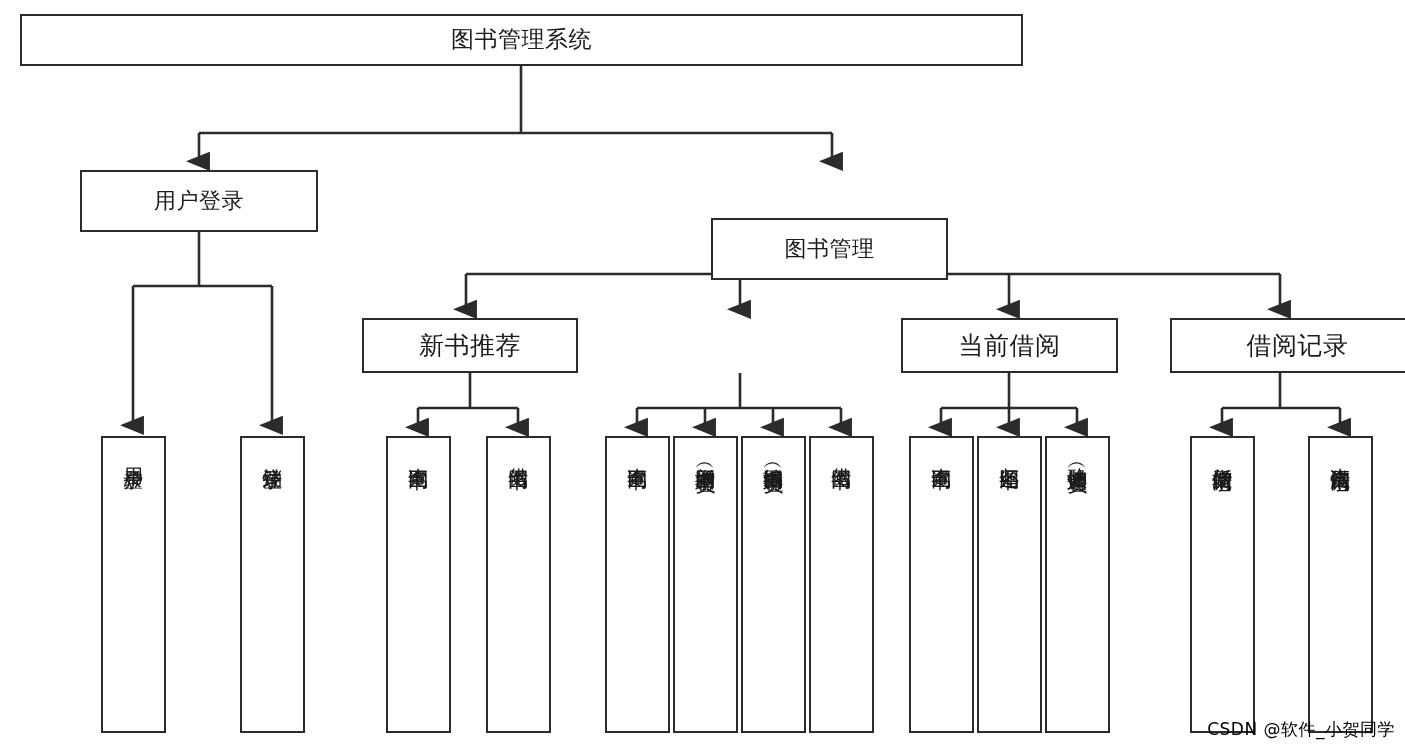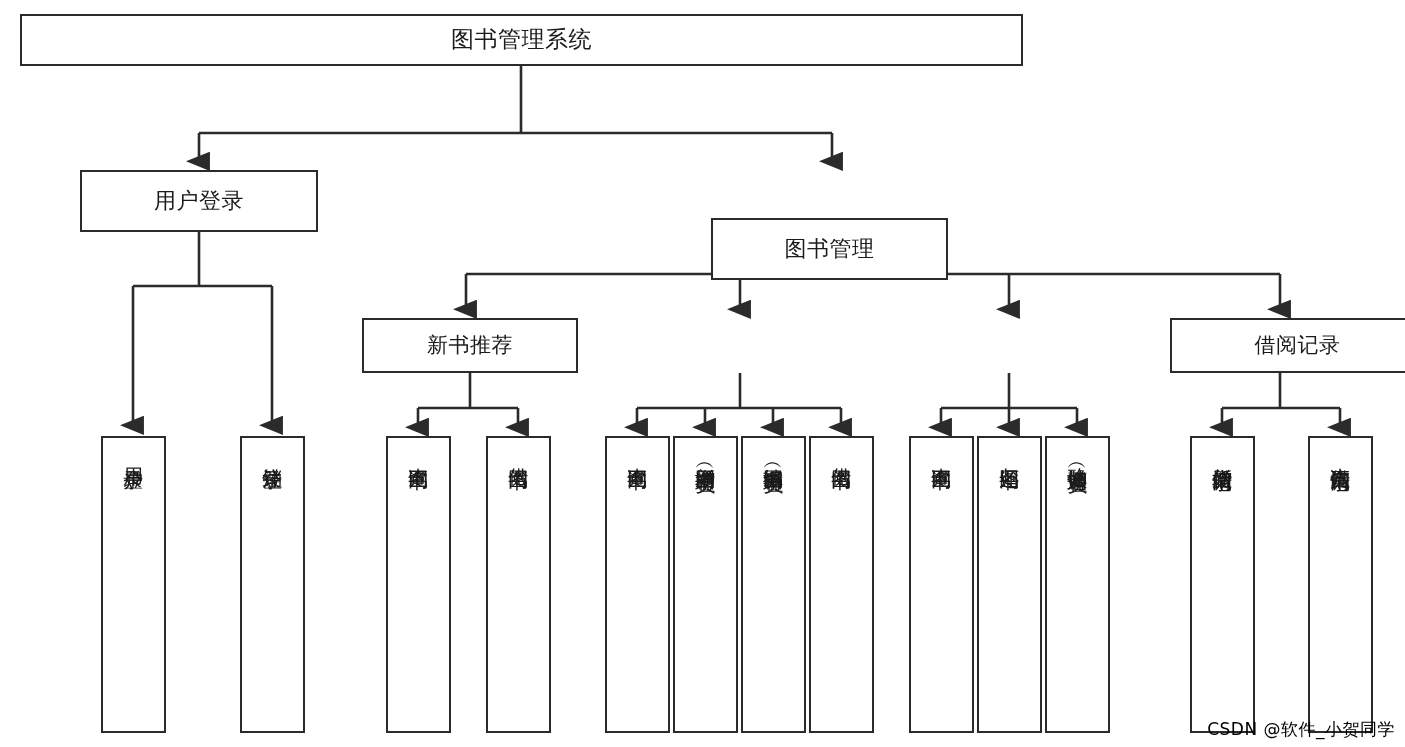--- a/index.html
+++ b/index.html
@@ -5,21 +5,21 @@
   html,body{margin:0;padding:0;background:#ffffff;}
   body{width:1405px;height:747px;font-family:"DejaVu Sans","Liberation Sans",sans-serif;}
   #canvas{position:relative;width:1405px;height:747px;overflow:hidden;background:#fff;}
   svg.wires{position:absolute;left:0;top:0;width:1405px;height:747px;pointer-events:none;}
   .node{position:absolute;box-sizing:border-box;background:#ffffff;
         border:2.5px solid #2b2b2b;display:flex;align-items:center;justify-content:center;
         color:#1b1b1b;}
   .node .lbl{display:block;text-align:center;line-height:1.02;letter-spacing:0.5px;}
   .node.root{font-size:23px;}
   .node.lvl2{font-size:22px;}
-  .node.lvl3{font-size:21px;}
+  .node.lvl3{font-size:25px;}
   .node.leaf{align-items:flex-start;padding-top:14px;}
   .node.leaf .lbl{writing-mode:vertical-rl;text-orientation:upright;
         font-size:20px;line-height:1.22;letter-spacing:1px;white-space:pre;}
   .watermark{position:absolute;right:10px;bottom:6px;font-size:17px;color:#000000;
         letter-spacing:0.5px;white-space:nowrap;}
 </style>
 </head>
 <body>
 
 <div id="canvas">
@@ -81,20 +81,23 @@
   <div class="node lvl2" style="left:80px;top:170px;width:238px;height:62px;">
     <span class="lbl">用户登录</span>
   </div>
   <div class="node lvl2" style="left:711px;top:170px;width:237px;height:62px;margin-top:48px;">
     <span class="lbl">图书管理</span>
   </div>
 
   <div class="node lvl3" style="left:362px;top:318px;width:216px;height:55px;">
     <span class="lbl">新书推荐</span>
   </div>
+  <div class="node lvl3" style="left:901px;top:318px;width:217px;height:55px;">
+    <span class="lbl">当前借阅</span>
+  </div>
   <div class="node lvl3" style="left:1170px;top:318px;width:255px;height:55px;">
     <span class="lbl">借阅记录</span>
   </div>
 
   <div class="node leaf" style="left:101px;top:436px;width:65px;height:297px;">
     <span class="lbl">用户登录</span>
   </div>
   <div class="node leaf" style="left:240px;top:436px;width:65px;height:297px;">
     <span class="lbl">注销登录</span>
   </div>

